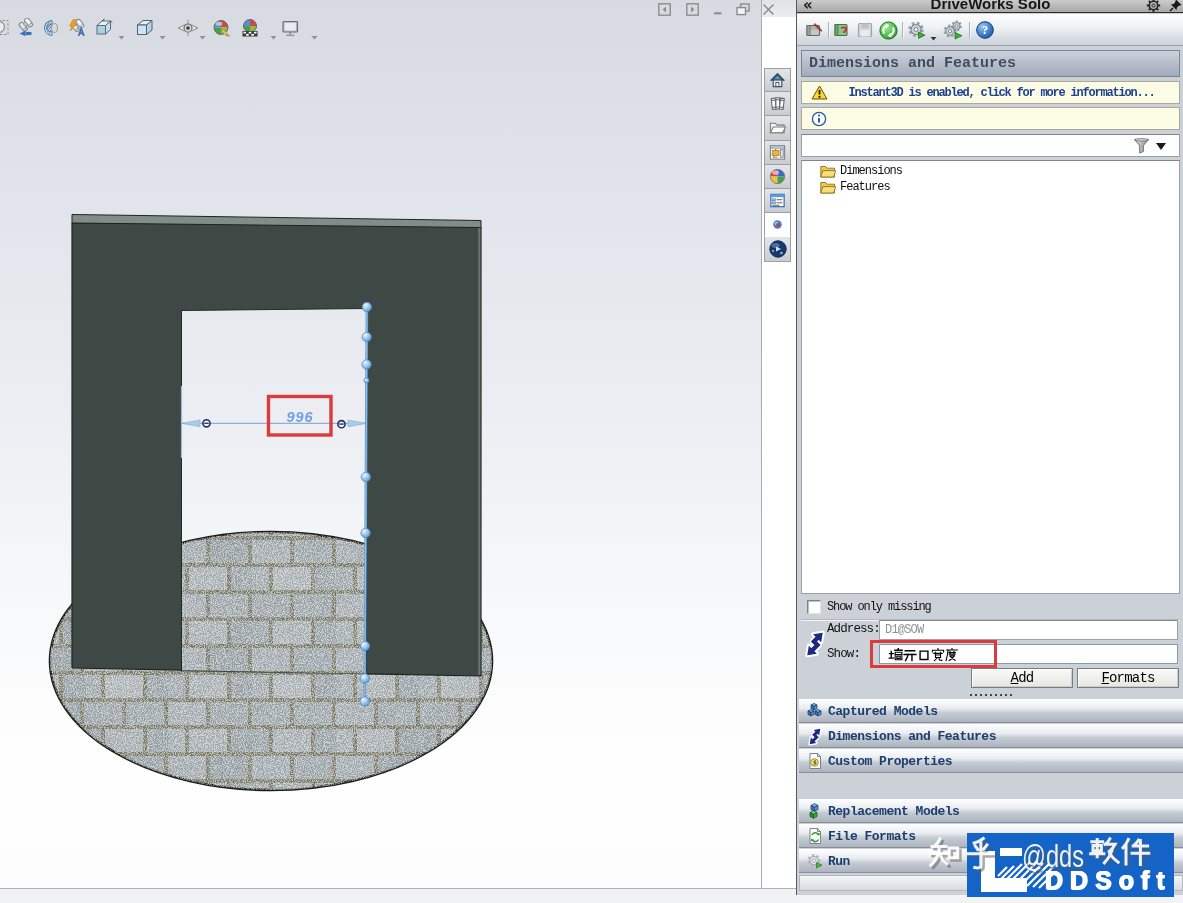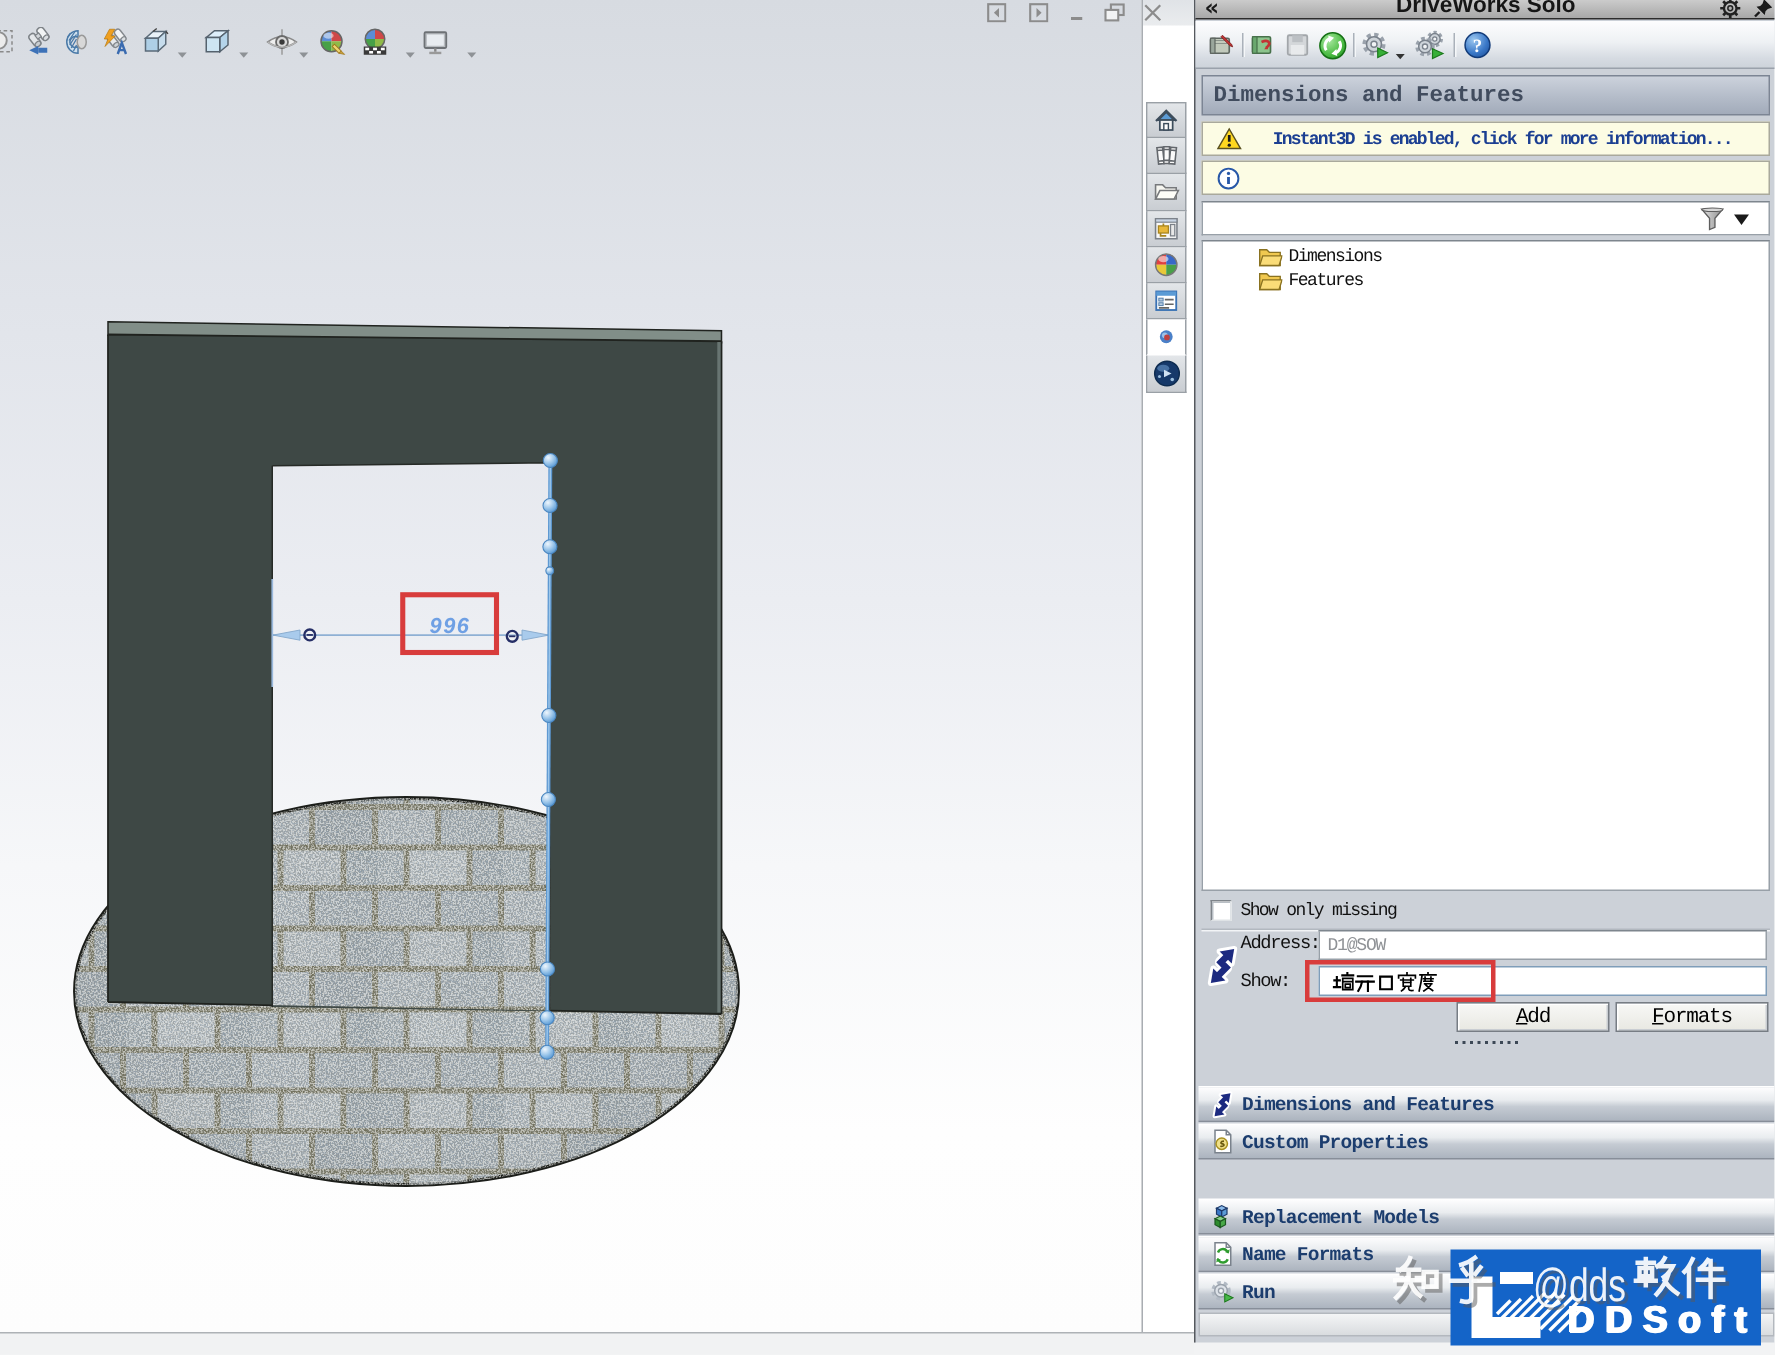--- a/index.html
+++ b/index.html
@@ -59,21 +59,21 @@
   #notice2 { top:107px; }
 
   #filterbox { position:absolute; left:4px; top:134px; width:379px; height:23px; background:#ffffff;
     border:1px solid #98a0a8; border-top-color:#7e868e; }
   #filterbox svg.funnel { position:absolute; right:29px; top:3px; }
   #filterbox .fdrop { position:absolute; right:13px; top:8px; width:0; height:0;
     border-left:5.5px solid transparent; border-right:5.5px solid transparent; border-top:7px solid #1a1a1a; }
 
   #tree { position:absolute; left:4px; top:160px; width:379px; height:434px; background:#ffffff;
     border:1px solid #98a0a8; border-top-color:#7e868e; padding:2px 0 0 0; }
-  .treeitem { position:relative; height:16px; display:flex; align-items:center; padding-left:37px; }
+  .treeitem { position:relative; height:16px; display:flex; align-items:center; padding-left:18px; }
   .treeitem svg { margin-right:4px; }
   .treeitem span { font:12px "Liberation Mono",monospace; letter-spacing:-1px; color:#101010; }
 
   #chkrow { position:absolute; left:10px; top:599px; height:15px; display:flex; align-items:center; }
   #chkbox { width:14px; height:14px; background:#ffffff; border:1px solid; border-color:#7e848a #dfe3e6 #dfe3e6 #7e848a; box-shadow:inset 1px 1px 0 #b9bfc5; }
   #chkrow label { margin-left:6px; font:12px "Liberation Mono",monospace; letter-spacing:-1.1px; color:#111; }
   #chkgroove { position:absolute; left:4px; top:619px; width:379px; height:2px;
     border-top:1px solid #b2b8bf; border-bottom:1px solid #f2f4f6; }
 
   .fldlabel { position:absolute; left:30px; font:12.5px "Liberation Mono",monospace; letter-spacing:-0.9px; color:#111; }
@@ -680,20 +680,36 @@
         <i></i>
         <i></i>
         <i></i>
         <i></i>
         <i></i>
         <i></i>
         <i></i>
         <i></i>
     </div>
 
+    <div class="secbar" style="top:699px">
+      <svg width="18" height="18" viewBox="0 0 18 18">
+        <g stroke="#1c3868" stroke-width="0.8">
+          <path d="M5,3 l3,-1.5 3,1.5 -3,1.5 Z" fill="#88b8e8"></path>
+            <path d="M5,3 v3.4 l3,1.5 v-3.4 Z" fill="#3a78c8"></path>
+            <path d="M11,3 v3.4 l-3,1.5 v-3.4 Z" fill="#5b9bd5"></path>
+          <path d="M2,9 l3,-1.5 3,1.5 -3,1.5 Z" fill="#88b8e8"></path>
+            <path d="M2,9 v3.4 l3,1.5 v-3.4 Z" fill="#3a78c8"></path>
+            <path d="M8,9 v3.4 l-3,1.5 v-3.4 Z" fill="#5b9bd5"></path>
+          <path d="M9,9 l3,-1.5 3,1.5 -3,1.5 Z" fill="#88b8e8"></path>
+            <path d="M9,9 v3.4 l3,1.5 v-3.4 Z" fill="#3a78c8"></path>
+            <path d="M15,9 v3.4 l-3,1.5 v-3.4 Z" fill="#5b9bd5"></path>
+        </g>
+      </svg>
+      <span>Captured Models</span>
+    </div>
     <div class="secbar" style="top:724px">
       <svg width="18" height="19" viewBox="0 0 26 28">
         <g transform="rotate(45 13 14)">
           <g stroke="#ffffff" stroke-width="8" fill="none" stroke-linejoin="round">
             <path d="M10.5,7 V13 H15.5 V20"></path>
           </g>
           <g fill="#ffffff" stroke="#ffffff" stroke-width="4" stroke-linejoin="round">
             <path d="M10.5,0.5 L4.8,8.5 H16.2 Z"></path>
             <path d="M15.5,27.5 L9.8,19.5 H21.2 Z"></path>
           </g>
@@ -730,21 +746,21 @@
     </div>
     <div class="secbar" style="top:824px">
       <svg width="18" height="18" viewBox="0 0 18 18">
         <path d="M4,1.5 H11.5 L14.5,4.5 V16.5 H4 Z" fill="#fff" stroke="#7a828c" stroke-width="1"></path>
         <path d="M11.5,1.5 V4.5 H14.5" fill="none" stroke="#7a828c" stroke-width="1"></path>
         <path d="M6,8 A3.5,3.5 0 0 1 12,7 l1,1" fill="none" stroke="#2e9c2e" stroke-width="1.6"></path>
         <path d="M13.8,5.8 l-0.6,2.8 -2.6,-1" fill="#2e9c2e"></path>
         <path d="M12.5,12.5 A3.5,3.5 0 0 1 6.5,13.3 l-1,-1" fill="none" stroke="#2e9c2e" stroke-width="1.6"></path>
         <path d="M4.8,14.6 l0.6,-2.8 2.6,1" fill="#2e9c2e"></path>
       </svg>
-      <span>Name Formats</span>
+      <span>File Formats</span>
     </div>
     <div class="secbar" style="top:849px">
       <svg width="18" height="18" viewBox="0 0 18 18">
         <circle cx="8" cy="8.5" r="5" fill="none" stroke="#b2bac4" stroke-width="3" stroke-dasharray="2.3 1.9"></circle>
         <circle cx="8" cy="8.5" r="4.2" fill="#dde2e8" stroke="#9aa2ac" stroke-width="1"></circle>
         <circle cx="8" cy="8.5" r="1.7" fill="#f6f8fa" stroke="#9aa2ac" stroke-width="0.9"></circle>
         <path d="M10.5,10.5 L16,13.2 L10.5,16 Z" fill="#48b848" stroke="#1c7a1c" stroke-width="0.7"></path>
       </svg>
       <span>Run</span>
     </div>

